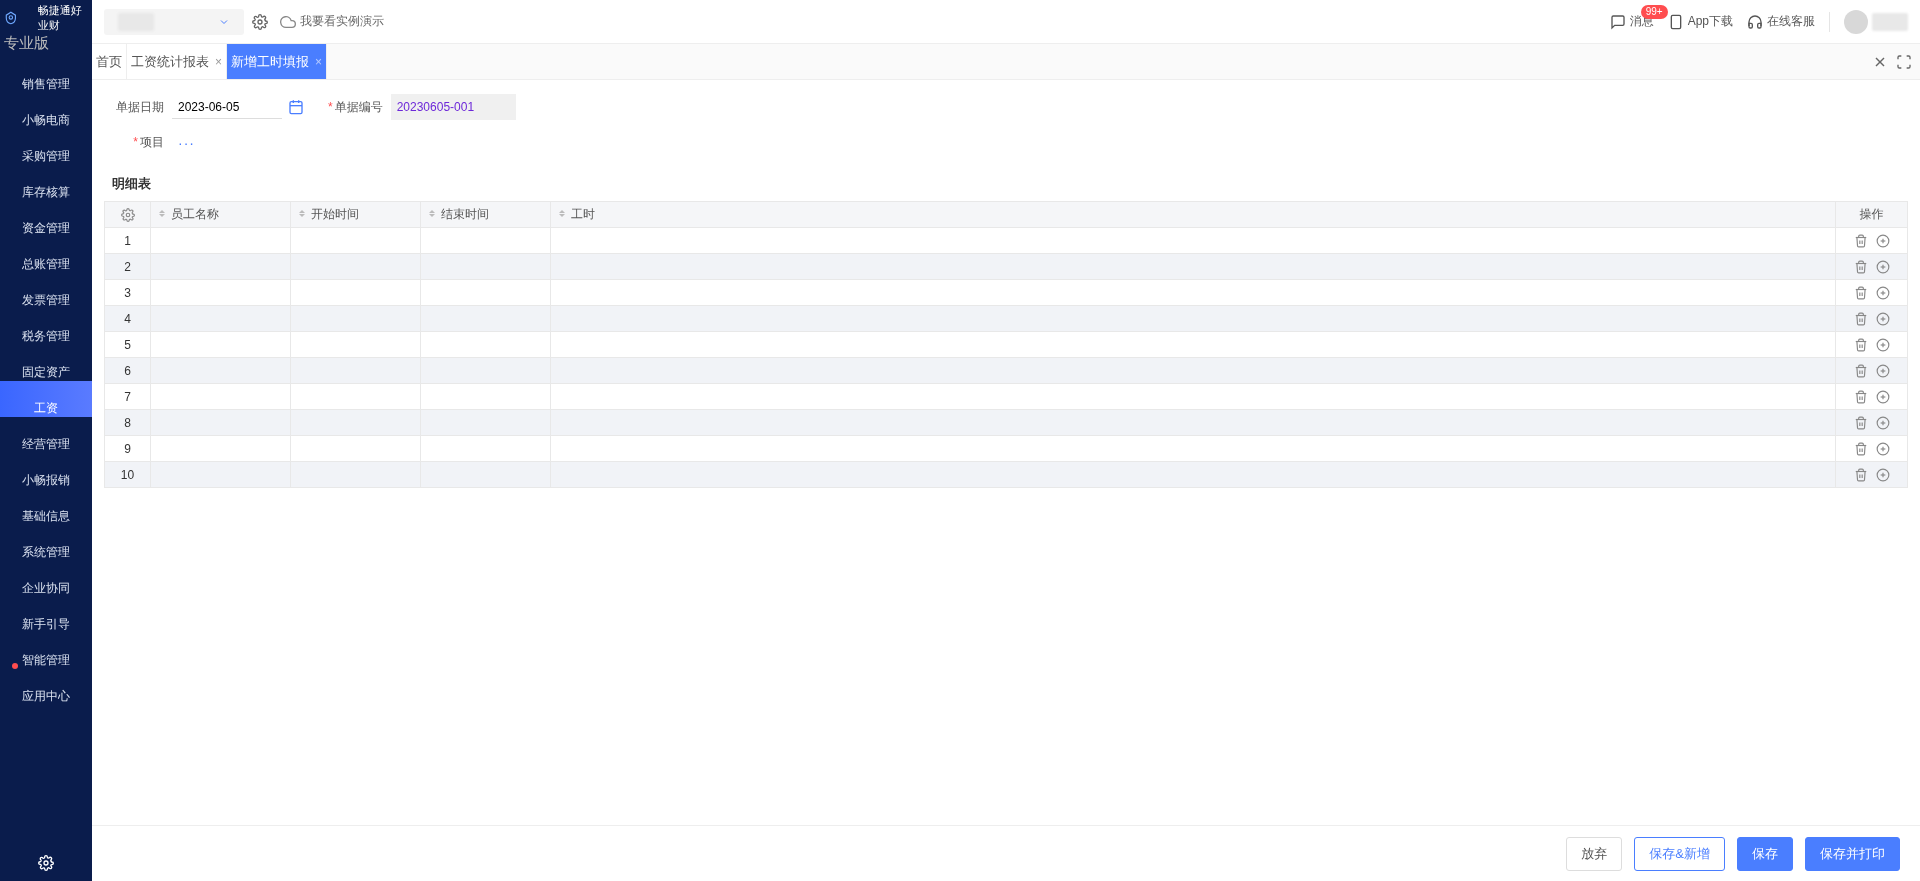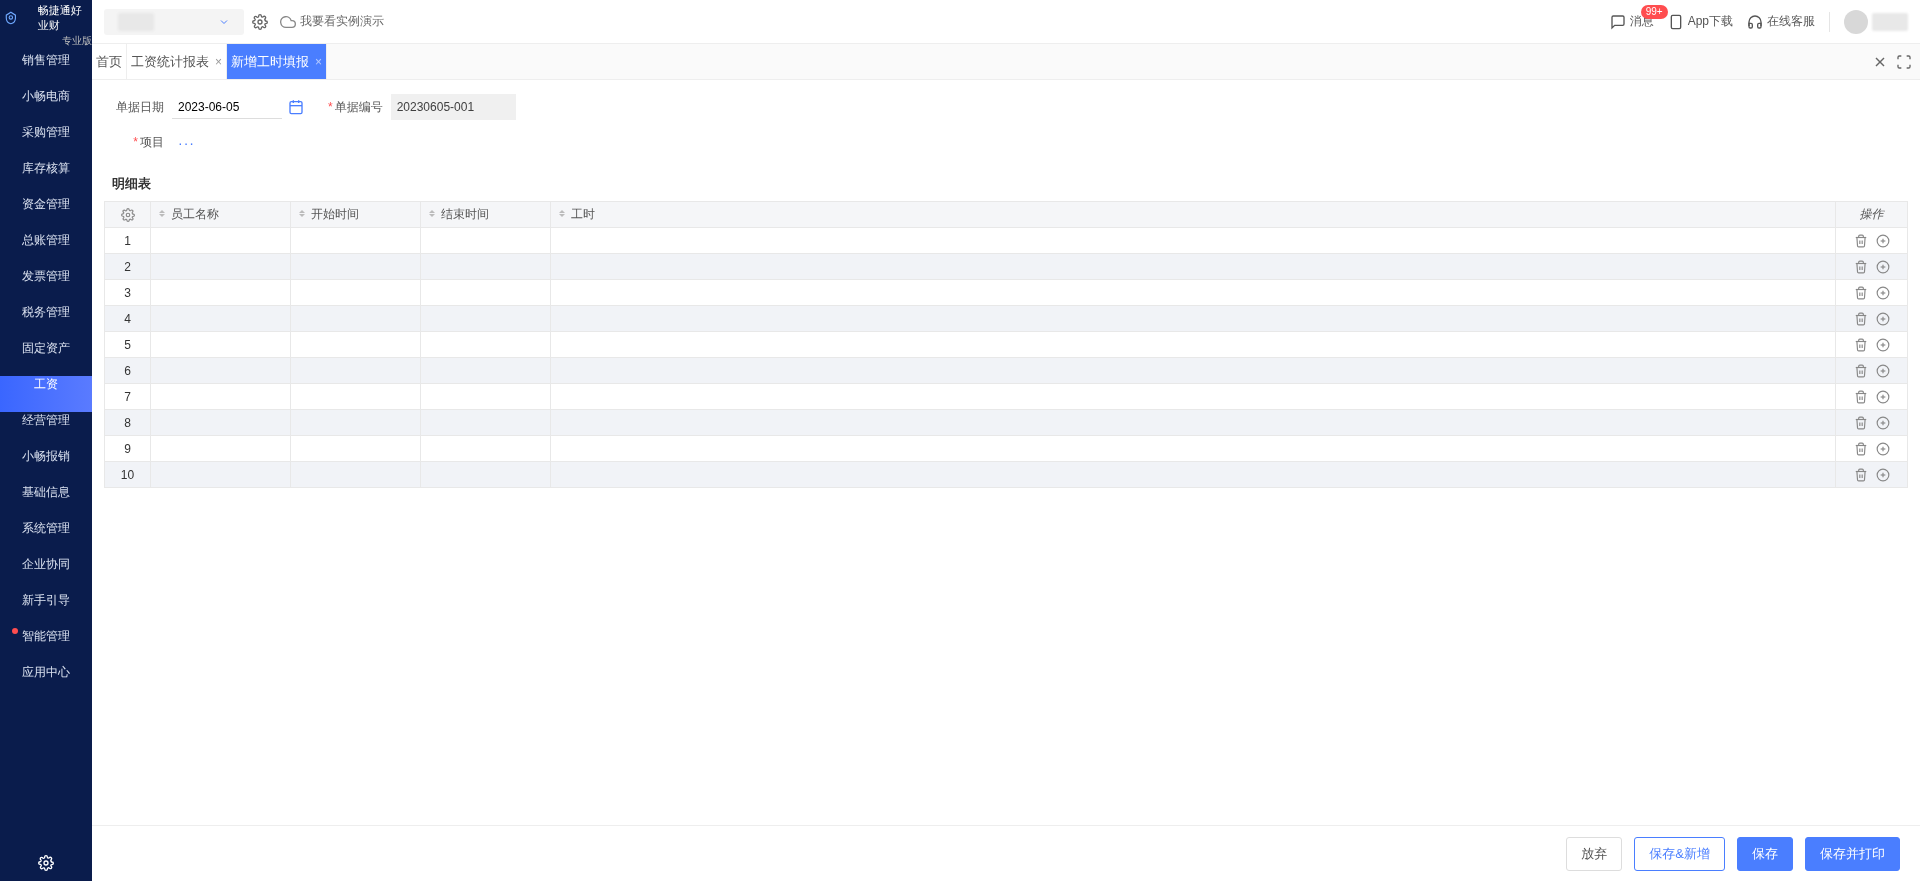--- a/index.html
+++ b/index.html
@@ -5,23 +5,23 @@
 * { margin: 0; padding: 0; box-sizing: border-box; font-family: "Microsoft YaHei", Arial, sans-serif; }
 body { background: #fff; font-size: 12px; color: #333; overflow: hidden; }
 
 .app { display: flex; height: 881px; width: 1920px; }
 
 
 .sidebar { width: 92px; background: #0a1c4c; color: #fff; display: flex; flex-direction: column; }
 .logo { height: 36px; display: flex; align-items: center; justify-content: center; gap: 20px; padding: 4px; }
 .logo-icon { width: 18px; height: 18px; }
 .logo-text { font-size: 11px; color: #fff; }
-.logo-sub { font-size: 10px; color: #bbb; text-align: right; padding-left: 4px; margin-top: -2px; margin-bottom: 4px;}
+.logo-sub { font-size: 15px; color: #bbb; text-align: left; padding-left: 4px; margin-top: -2px; margin-bottom: 4px;}
 .nav { flex: 1; overflow-y: auto; }
-.nav-item { height: 36px; display: flex; align-items: flex-start; justify-content: center; font-size: 12px; color: #dbe2f0; cursor: pointer; position: relative; }
+.nav-item { height: 36px; display: flex; align-items: flex-end; justify-content: center; font-size: 12px; color: #dbe2f0; cursor: pointer; position: relative; }
 .nav-item.active { background: linear-gradient(90deg, #3a66ff, #5a7bff); color: #fff; }
 .nav-item .dot { width: 6px; height: 6px; background: #ff4d4f; border-radius: 50%; position: absolute; left: 12px; }
 .sidebar-footer { height: 36px; display: flex; align-items: center; justify-content: center; }
 .gear { width: 16px; height: 16px; }
 
 
 .main { flex: 1; display: flex; flex-direction: column; height: 881px; }
 
 
 .topbar { height: 44px; border-bottom: 1px solid #eee; display: flex; align-items: center; padding: 0 12px; gap: 4px; }
@@ -48,38 +48,38 @@
 
 
 .form-area { padding: 14px 20px 6px; background:#fff;}
 .form-row { display: flex; align-items: center; gap: 24px; margin-bottom: 14px; }
 .form-field { display: flex; align-items: center; gap: 8px; }
 .label { font-size: 12px; color: #555; min-width: 52px; text-align: right;}
 .req { color: #ff4d4f; margin-right: 2px; }
 .input { border: none; border-bottom: 1px solid #ddd; padding: 4px 6px; font-size: 12px; background: transparent; }
 .input.date { width: 110px; }
 .cal-icon { width: 16px; height: 16px; color: #4a7eff; margin-left:-2px;}
-.input.docno { width: 125px; background: #f0f0f0; color: #404040; padding:6px; border-bottom:none;}
+.input.docno { width: 125px; background: #f0f0f0; color: #6d28d9; padding:6px; border-bottom:none;}
 .input.project { width: 380px; }
 .proj-more { color: #4a7eff; font-size:14px; margin-left:6px; cursor:pointer; letter-spacing:1px;}
 
 .section-title { font-size: 13px; font-weight: 600; padding: 4px 20px 8px; }
 
 
 .table-wrap { flex: 1; overflow: auto; padding: 0 12px; }
 .table { width: 100%; border-collapse: collapse; }
 .table th, .table td { border: 1px solid #e8e8e8; height: 26px; font-size: 12px; padding: 0 8px; }
 .table th { background: #f5f6f8; font-weight: normal; color: #555; text-align: left; position:relative;}
 .table th.center, .table td.center { text-align: center; }
 .col-idx { width: 46px; }
 .col-name { width: 140px; }
 .col-start { width: 130px; }
 .col-end { width: 130px; }
 .col-hours { width: auto; }
-.col-op { width: 72px; font-style: italic; }
+.col-op { width: 72px; }
 .table tbody tr:nth-child(even) td { background: #f1f3f7; }
 .sort-icon { width:8px; height:10px; display:inline-block; margin-right:4px; vertical-align:middle;}
 .sort-icon::before{content:"";display:block;width:0;height:0;border-left:3px solid transparent;border-right:3px solid transparent;border-bottom:3px solid #bbb;margin-bottom:1px;}
 .sort-icon::after{content:"";display:block;width:0;height:0;border-left:3px solid transparent;border-right:3px solid transparent;border-top:3px solid #bbb;}
 .op-icons { display:flex; gap:8px; justify-content:center; color:#888;}
 .op-icons svg{width:14px;height:14px;cursor:pointer;}
 .gear-th { width:14px; height:14px; color:#888;}
 
 
 .footer { height: 56px; border-top: 1px solid #eee; display: flex; align-items: center; justify-content: flex-end; gap: 12px; padding: 0 20px; background: #fff; }

